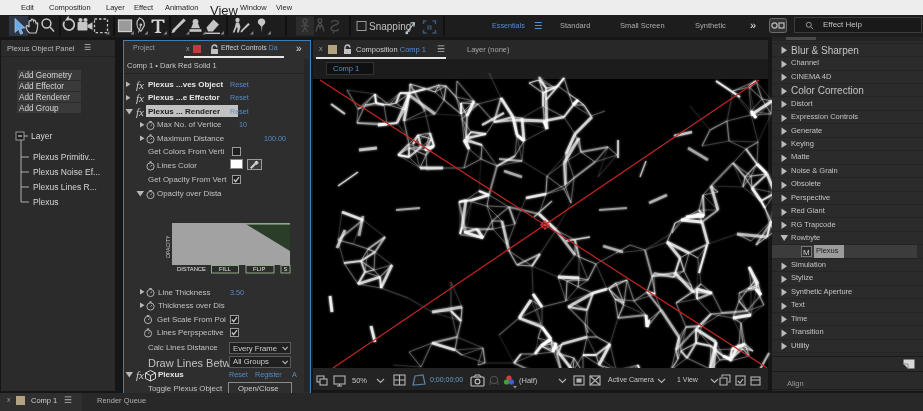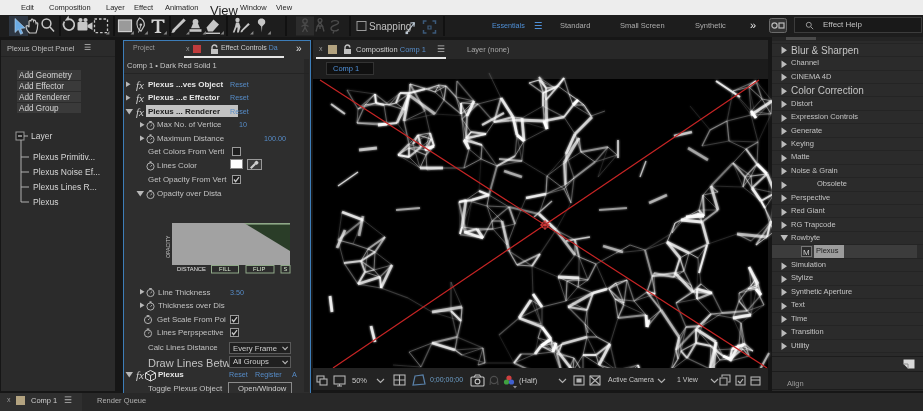--- a/index.html
+++ b/index.html
@@ -325,21 +325,21 @@
 <svg class="abs" style="left:282px;top:346px;" width="7" height="6">
           <path d="M0.5 0.8 L3.1 3.6 L5.7 0.8" stroke="#b8b8b8" stroke-width="1.1" fill="none"></path>
         </svg>
 <div class="abs" style="left:229px;top:355.5px;width:62px;height:12px;background:#202020;border:1px solid #5a5a5a;"></div>
 <div class="txt" style="left:233px;top:357px;font-size:7.7px;color:#cecece;">All Groups</div>
 <svg class="abs" style="left:282px;top:359.5px;" width="7" height="6">
           <path d="M0.5 0.8 L3.1 3.6 L5.7 0.8" stroke="#b8b8b8" stroke-width="1.1" fill="none"></path>
         </svg>
 
 <div class="abs" style="left:228px;top:382px;width:64px;height:11px;background:#2e2e2e;border:1px solid #8a8a8a;border-bottom:none;"></div>
-<div class="txt" style="left:238px;top:384px;font-size:7.7px;color:#cecece;">Open/Window</div>
+<div class="txt" style="left:238px;top:384px;font-size:7.7px;color:#cecece;">Open/Close</div>
 
 <div id="graph">
 <svg class="abs" style="left:163px;top:216px;" width="146" height="60" viewBox="0 0 146 60">
   <rect x="9" y="7" width="118" height="42" fill="#2a3d28"></rect>
   <rect x="78" y="7" width="49" height="1.6" fill="#8fa888"></rect>
   <path d="M9 7 L81 7 L127 35 L127 49 L9 49 Z" fill="#a2a2a2"></path>
   <text x="6.5" y="42" font-size="5.2" fill="#c8c8c8" transform="rotate(-90 6.5 42)">OPACITY</text>
   <text x="14" y="55" font-size="5.8" fill="#e0e0e0">DISTANCE</text>
   <g fill="#2c2c2c" stroke="#8fa888" stroke-width="1">
     <rect x="48.5" y="49.5" width="27" height="7.5"></rect>
@@ -1279,21 +1279,21 @@
         <path d="M0.5 0.5 L6 4.2 L0.5 8 Z" fill="#bcbcbc"></path>
       </svg>
 <div class="txt" style="left:791px;top:152.4px;font-size:7.5px;color:#c4c4c4;">Matte</div>
 <svg class="abs" style="left:781px;top:167.3px;" width="7" height="9">
         <path d="M0.5 0.5 L6 4.2 L0.5 8 Z" fill="#bcbcbc"></path>
       </svg>
 <div class="txt" style="left:791px;top:165.8px;font-size:7.5px;color:#c4c4c4;">Noise &amp; Grain</div>
 <svg class="abs" style="left:781px;top:180.8px;" width="7" height="9">
         <path d="M0.5 0.5 L6 4.2 L0.5 8 Z" fill="#bcbcbc"></path>
       </svg>
-<div class="txt" style="left:791px;top:179.3px;font-size:7.5px;color:#c4c4c4;margin-left:26px;">Obsolete</div>
+<div class="txt" style="left:791px;top:179.3px;font-size:7.5px;color:#c4c4c4;">Obsolete</div>
 <svg class="abs" style="left:781px;top:194.2px;" width="7" height="9">
         <path d="M0.5 0.5 L6 4.2 L0.5 8 Z" fill="#bcbcbc"></path>
       </svg>
 <div class="txt" style="left:791px;top:192.8px;font-size:7.5px;color:#c4c4c4;">Perspective</div>
 <svg class="abs" style="left:781px;top:207.7px;" width="7" height="9">
         <path d="M0.5 0.5 L6 4.2 L0.5 8 Z" fill="#bcbcbc"></path>
       </svg>
 <div class="txt" style="left:791px;top:206.2px;font-size:7.5px;color:#c4c4c4;">Red Giant</div>
 <svg class="abs" style="left:781px;top:221.1px;" width="7" height="9">
         <path d="M0.5 0.5 L6 4.2 L0.5 8 Z" fill="#bcbcbc"></path>

